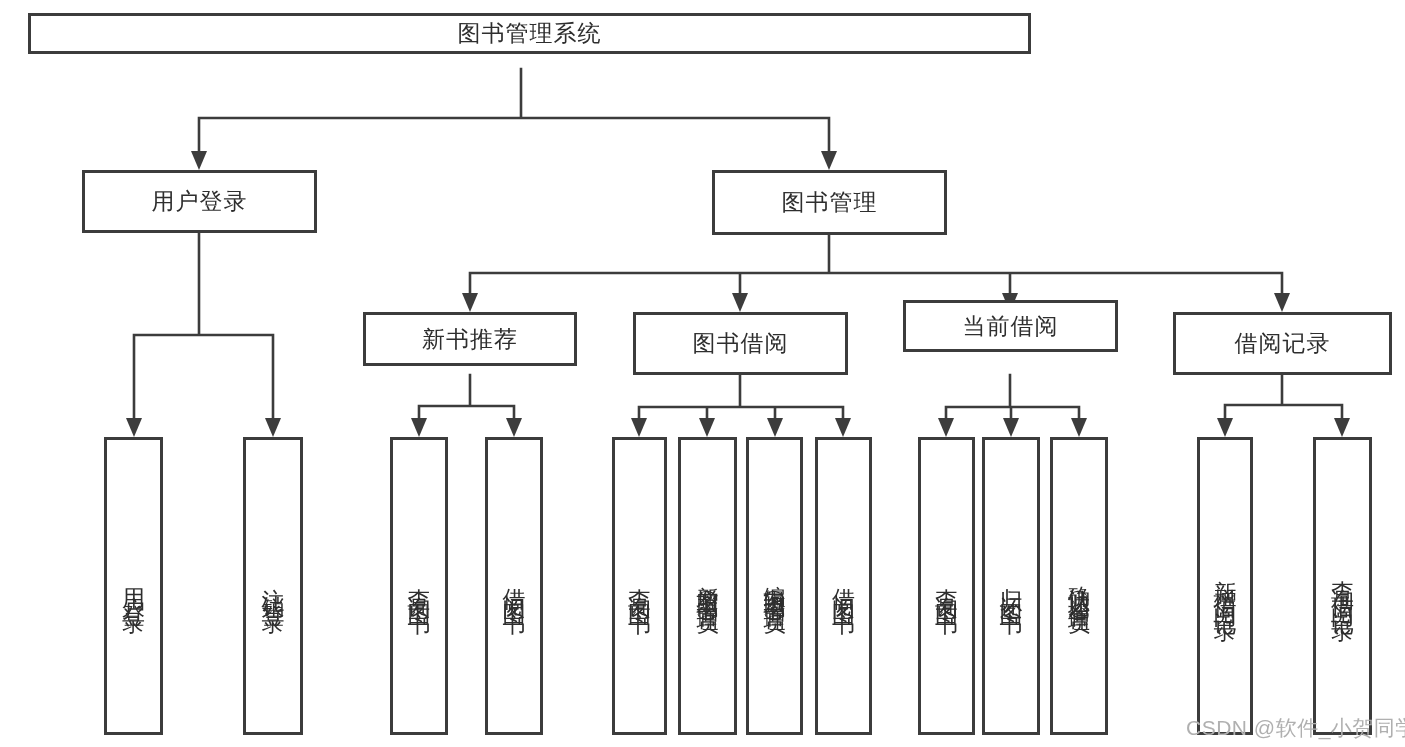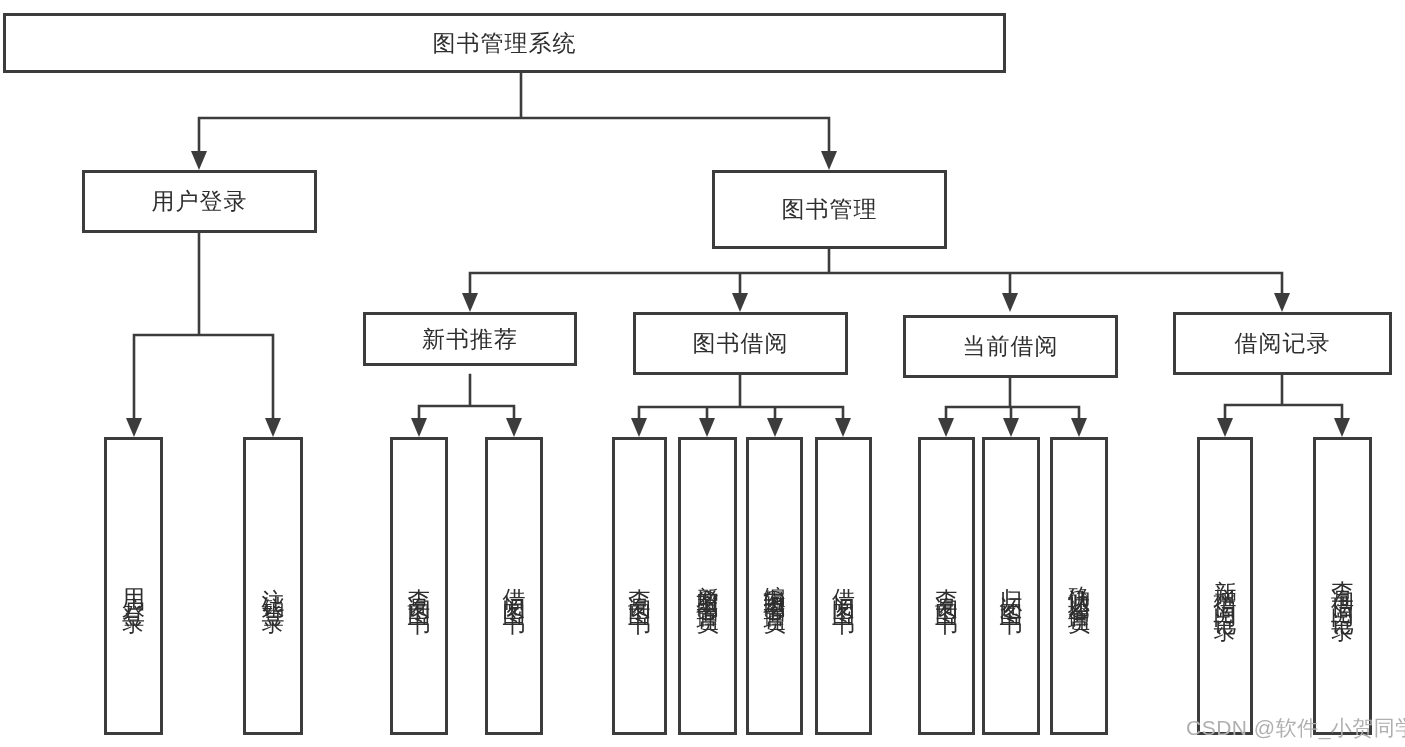--- a/index.html
+++ b/index.html
@@ -83,38 +83,38 @@
       <polygon points="699,418 715,418 707,437"></polygon>
       <polygon points="767,418 783,418 775,437"></polygon>
       <polygon points="835,418 851,418 843,437"></polygon>
       <polygon points="938,418 954,418 946,437"></polygon>
       <polygon points="1003,418 1019,418 1011,437"></polygon>
       <polygon points="1071,418 1087,418 1079,437"></polygon>
       <polygon points="1217,418 1233,418 1225,437"></polygon>
       <polygon points="1334,418 1350,418 1342,437"></polygon>
     </svg>
 
-  <div class="node h" style="left:3px;top:13px;width:1003px;height:60px">
+  <div class="node h" style="left:28px;top:13px;width:1003px;height:41px">
     <span>图书管理系统</span>
   </div>
 
   <div class="node h" style="left:82px;top:170px;width:235px;height:63px">
     <span>用户登录</span>
   </div>
-  <div class="node h" style="left:712px;top:170px;width:235px;height:79px">
+  <div class="node h" style="left:712px;top:170px;width:235px;height:65px">
     <span>图书管理</span>
   </div>
 
   <div class="node h" style="left:363px;top:312px;width:214px;height:54px">
     <span>新书推荐</span>
   </div>
   <div class="node h" style="left:633px;top:312px;width:215px;height:63px">
     <span>图书借阅</span>
   </div>
-  <div class="node h" style="left:903px;top:315px;width:215px;height:63px">
+  <div class="node h" style="left:903px;top:300px;width:215px;height:52px">
     <span>当前借阅</span>
   </div>
   <div class="node h" style="left:1173px;top:312px;width:219px;height:63px">
     <span>借阅记录</span>
   </div>
 
   <div class="node v" style="left:104px;top:437px;width:59px;height:298px">
     <span>用户登录</span>
   </div>
   <div class="node v" style="left:243px;top:437px;width:60px;height:298px">

